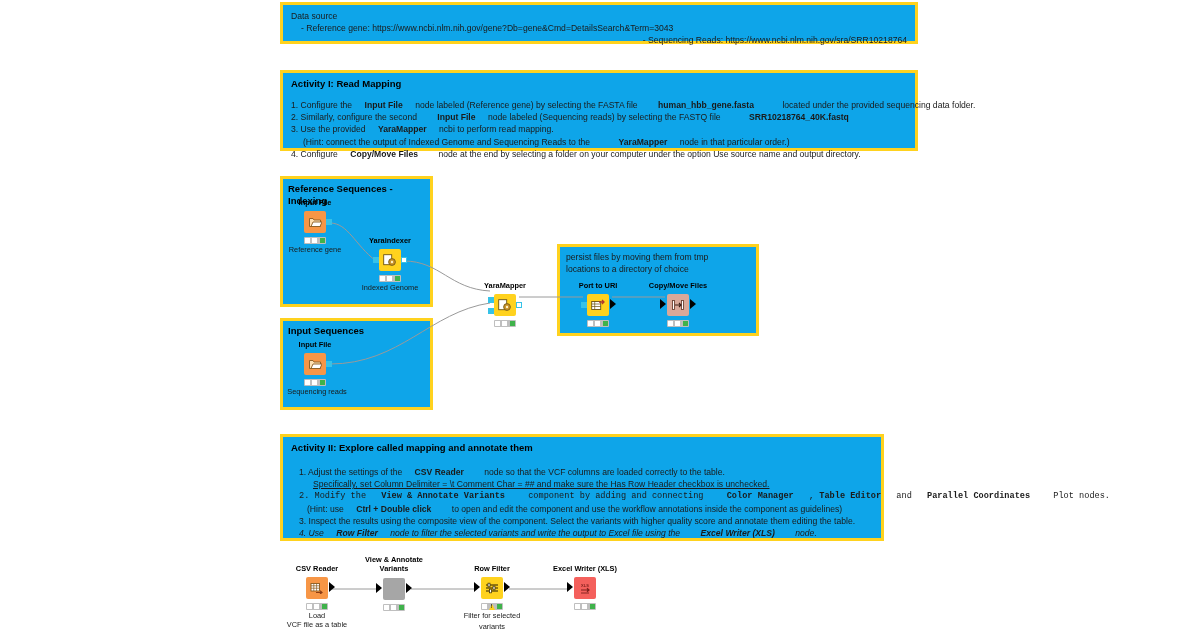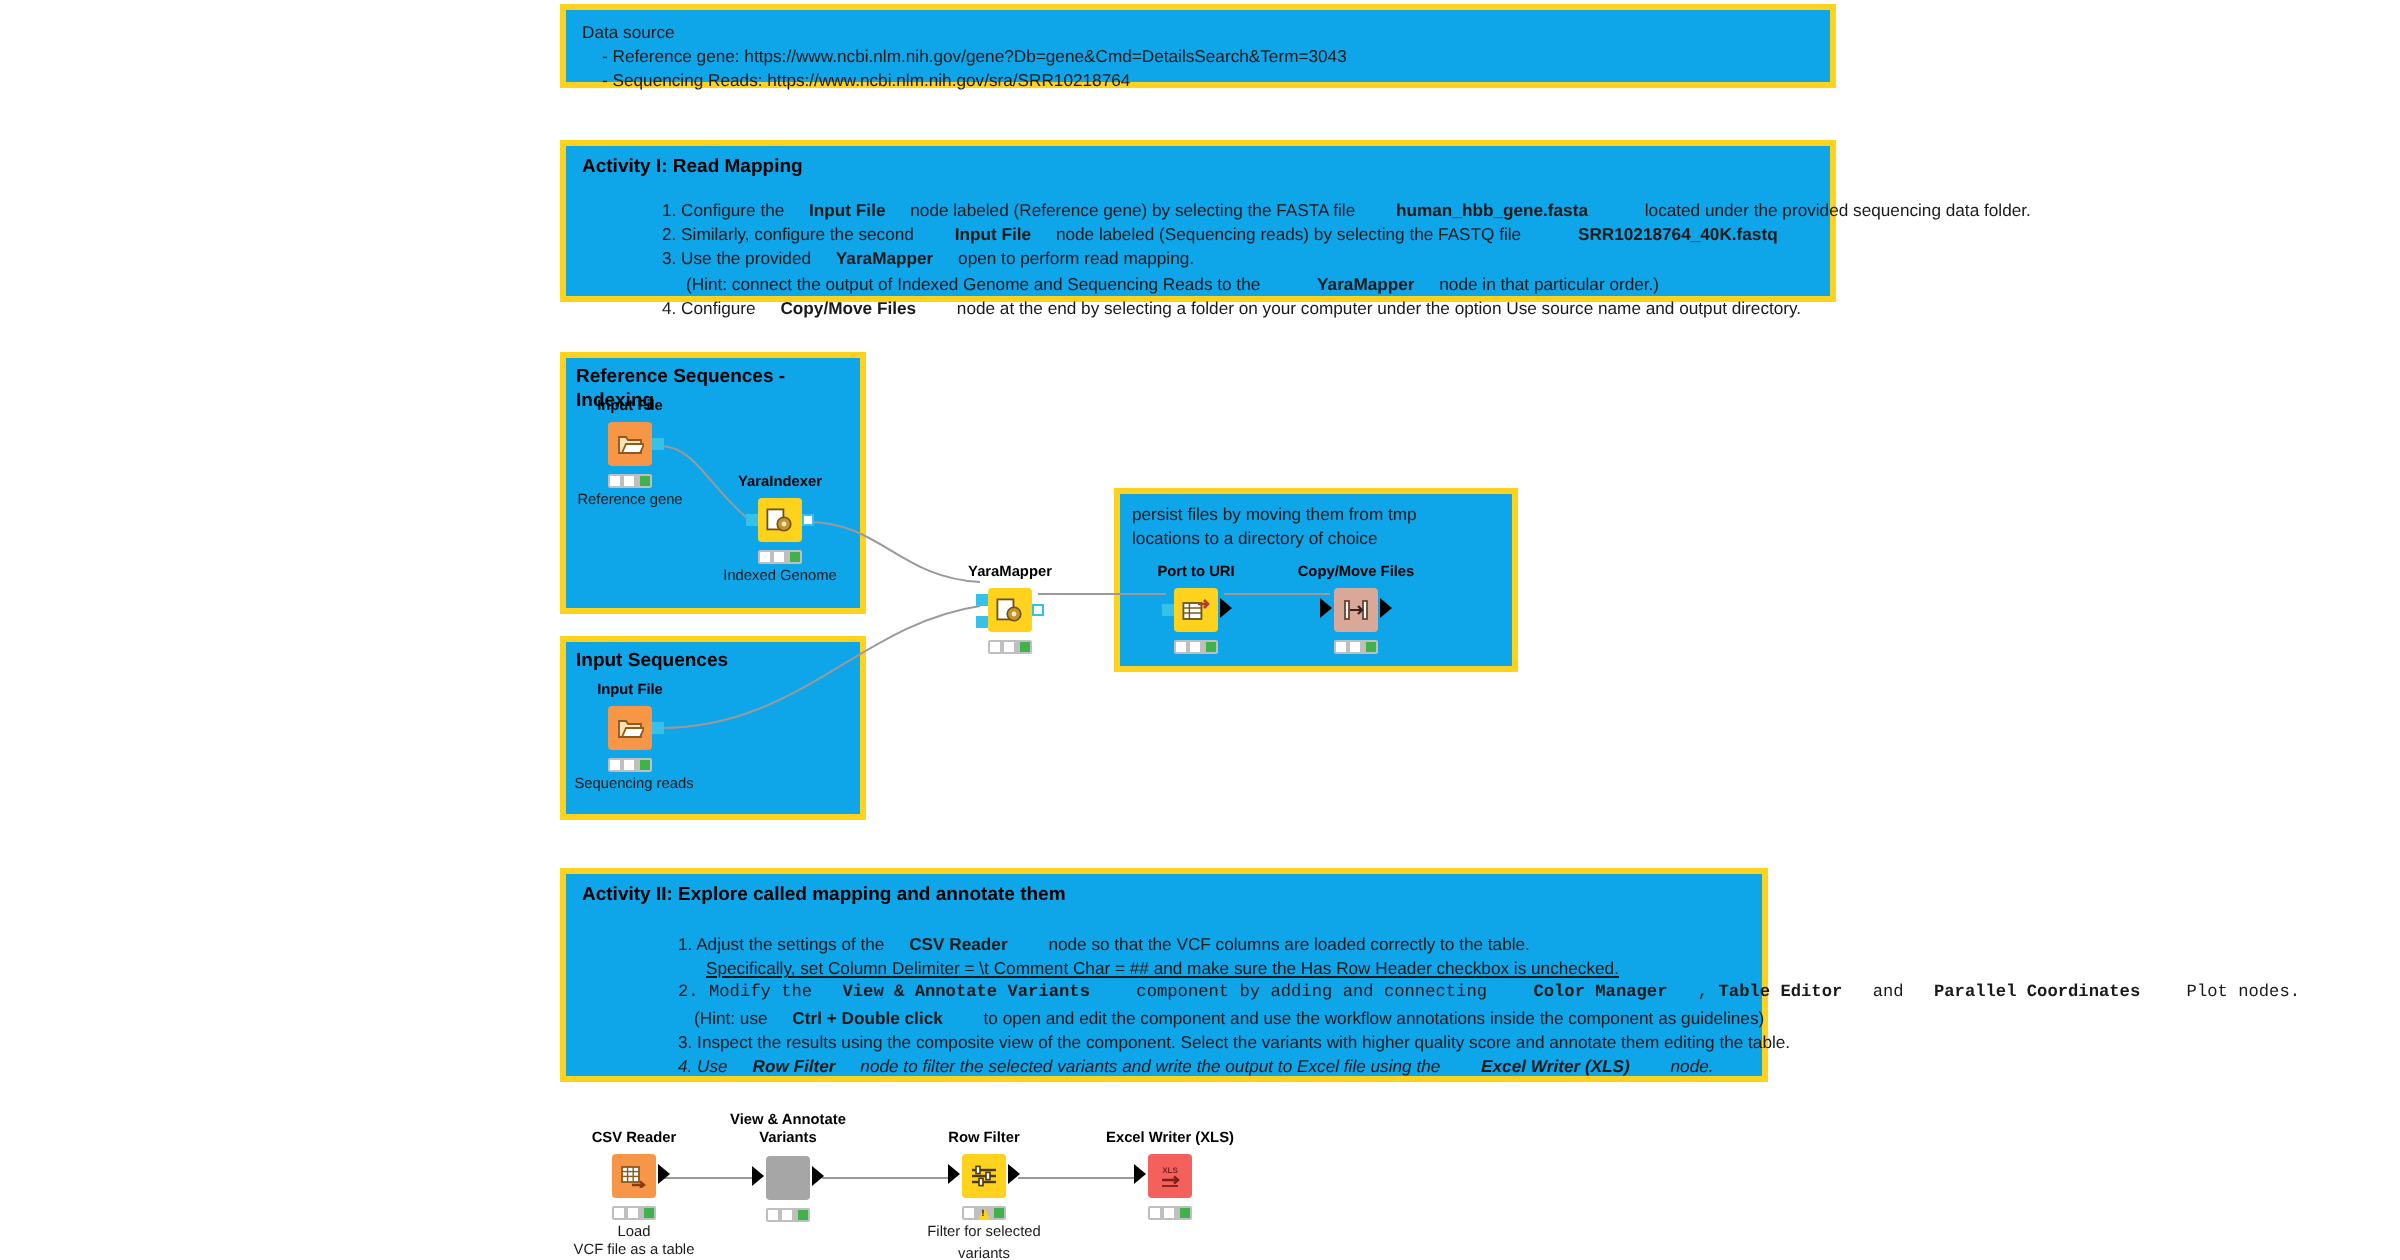--- a/index.html
+++ b/index.html
@@ -19,21 +19,21 @@
   }
   .anno-title{
     font-weight:bold;font-size:9.5px;line-height:12px;
     color:#000;
   }
   .anno-body{font-size:8.6px;line-height:12.2px;color:#1a1a1a;}
   .anno-pad{padding:5px 8px;}
 
   .b{font-weight:bold;}
   .ol{margin:0;padding:0;list-style:none;}
-  .ol li{white-space:nowrap;margin-left:40px;}
+  .ol li{white-space:nowrap;}
   .indent{padding-left:12px;}
   .sp{display:inline-block;width:10px;}
   .sp2{display:inline-block;width:18px;}
   .sp3{display:inline-block;width:26px;}
 
   
   .node{position:absolute;}
   .node-label{
     position:absolute;left:50%;transform:translateX(-50%);
     font-size:7.4px;font-weight:bold;text-align:center;
@@ -86,21 +86,21 @@
   .note-txt{position:absolute;font-size:8.6px;line-height:11.5px;color:#1a1a1a;}
 </style>
 </head>
 <body>
 
 <div class="canvas">
 
   <div class="anno anno-pad" style="left:280px;top:2px;width:638px;height:42px;">
     <div class="anno-body">Data source</div>
     <div class="anno-body" style="padding-left:10px;">- Reference gene: https://www.ncbi.nlm.nih.gov/gene?Db=gene&amp;Cmd=DetailsSearch&amp;Term=3043</div>
-    <div class="anno-body" style="padding-left:10px;">- Sequencing Reads: https://www.ncbi.nlm.nih.gov/sra/SRR10218764</div>
+    <div class="anno-body" style="padding-left:10px;text-align:right;">- Sequencing Reads: https://www.ncbi.nlm.nih.gov/sra/SRR10218764</div>
   </div>
 
   <div class="anno anno-pad" style="left:280px;top:70px;width:638px;height:81px;">
     <div class="anno-title">Activity I: Read Mapping</div>
     <div style="height:9px;"></div>
     <ul class="ol anno-body">
       <li>
         <span>1. Configure the</span>
         <span class="sp"></span><span class="b">Input File</span>
         <span class="sp"></span><span>node labeled (Reference gene) by selecting the FASTA  file</span>
@@ -109,21 +109,21 @@
       </li>
       <li>
         <span>2. Similarly, configure the second</span>
         <span class="sp2"></span><span class="b">Input File</span>
         <span class="sp"></span><span>node labeled (Sequencing reads) by selecting the FASTQ file</span>
         <span class="sp3"></span><span class="b">SRR10218764_40K.fastq</span>
       </li>
       <li>
         <span>3. Use the provided</span>
         <span class="sp"></span><span class="b">YaraMapper</span>
-        <span class="sp"></span><span>open to perform read mapping.</span>
+        <span class="sp"></span><span>ncbi to perform read mapping.</span>
       </li>
       <li class="indent">
         <span>(Hint: connect the output of Indexed Genome and Sequencing Reads to the</span>
         <span class="sp3"></span><span class="b">YaraMapper</span>
         <span class="sp"></span><span>node in that particular order.)</span>
       </li>
       <li>
         <span>4. Configure</span>
         <span class="sp"></span><span class="b">Copy/Move Files</span>
         <span class="sp2"></span><span>node at the end by selecting a folder on your computer under the option Use source name and output directory.</span>

